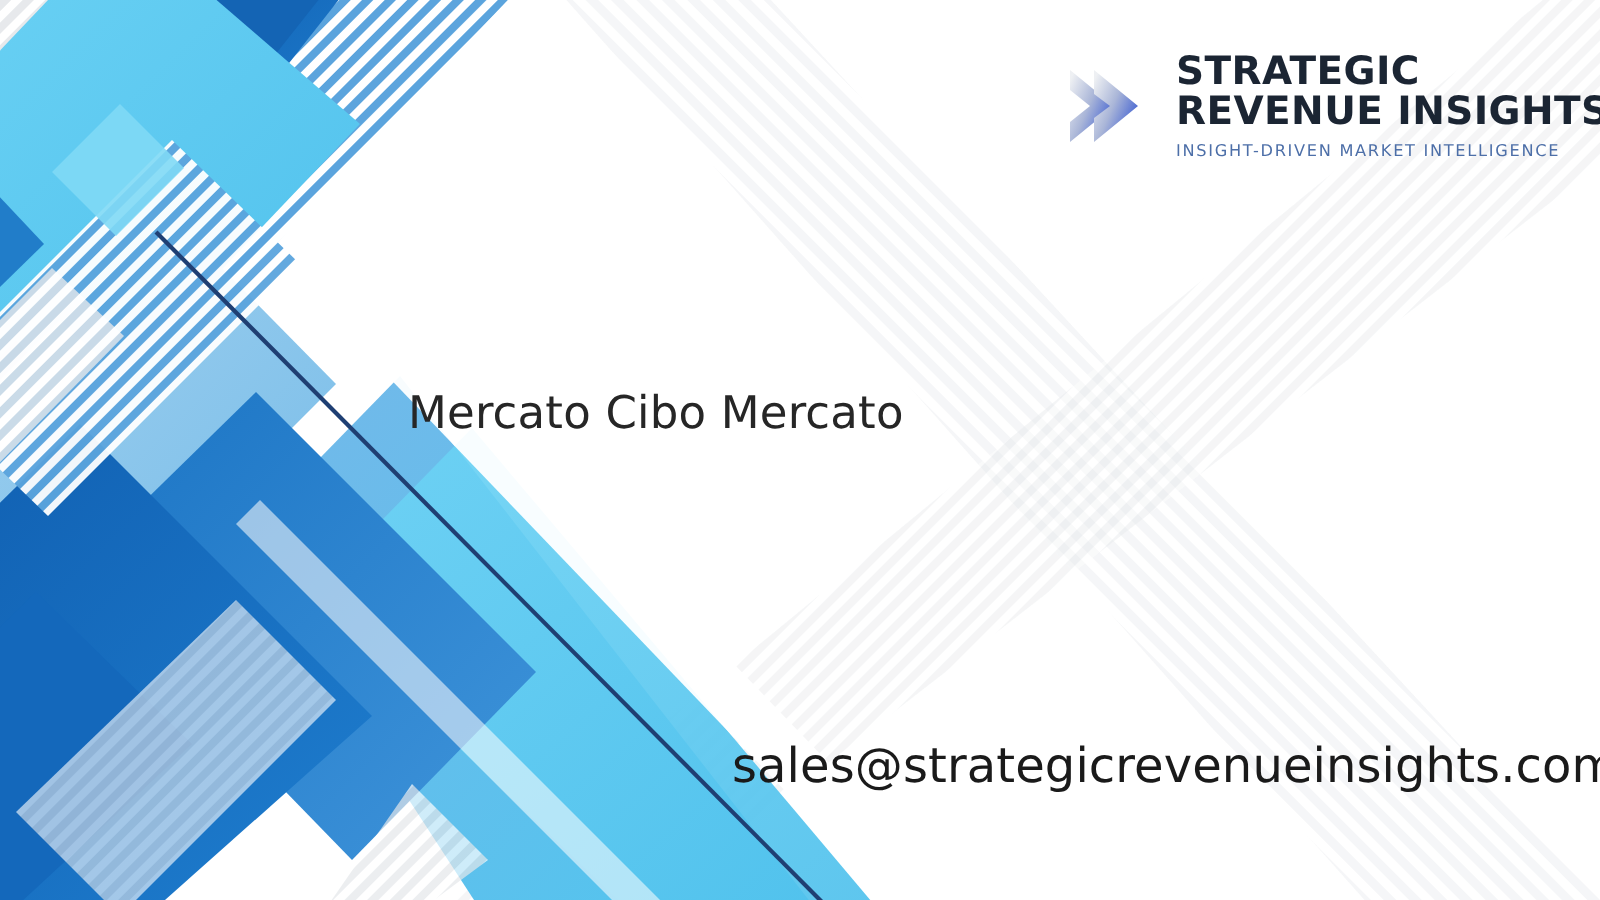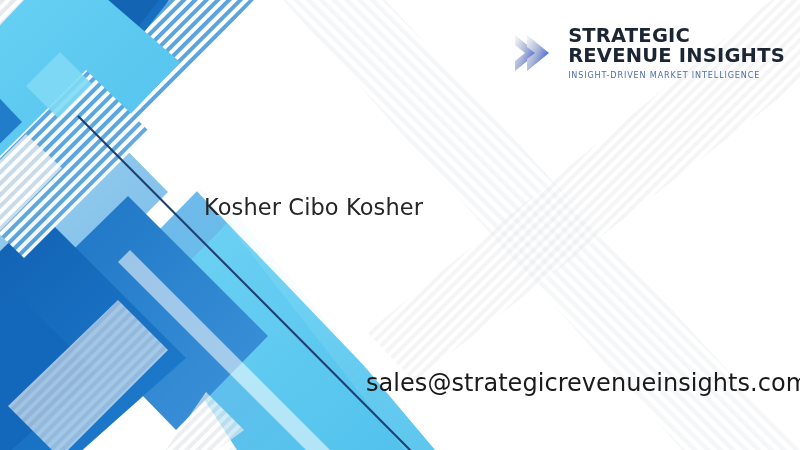--- a/index.html
+++ b/index.html
@@ -28,21 +28,20 @@
   
   .logo-block {
     position: absolute;
     top: 22px;
     left: 533px;
     width: 232px;
     height: 62px;
     display: flex;
     align-items: center;
     gap: 9px;
-    justify-content: center;
   }
   .logo-mark { width: 46px; height: 44px; flex: 0 0 auto; }
   .logo-text { display: flex; flex-direction: column; justify-content: center; }
   .logo-line1, .logo-line2 {
     font-family: "DejaVu Sans", "Liberation Sans", sans-serif;
     font-weight: bold;
     font-size: 19.5px;
     letter-spacing: 0.2px;
     line-height: 1.04;
     color: #1b2533;
@@ -192,17 +191,17 @@
         </linearGradient>
       </defs>
     </svg>
     <div class="logo-text">
       <div class="logo-line1">STRATEGIC</div>
       <div class="logo-line2">REVENUE INSIGHTS</div>
       <div class="logo-tagline">INSIGHT-DRIVEN MARKET INTELLIGENCE</div>
     </div>
   </div>
 
-  <div class="report-title">Kosher Cibo Kosher</div>
+  <div class="report-title">Mercato Cibo Mercato</div>
 
   <div class="contact-email">sales@strategicrevenueinsights.com</div>
 
 </div>
 
 </body></html>

